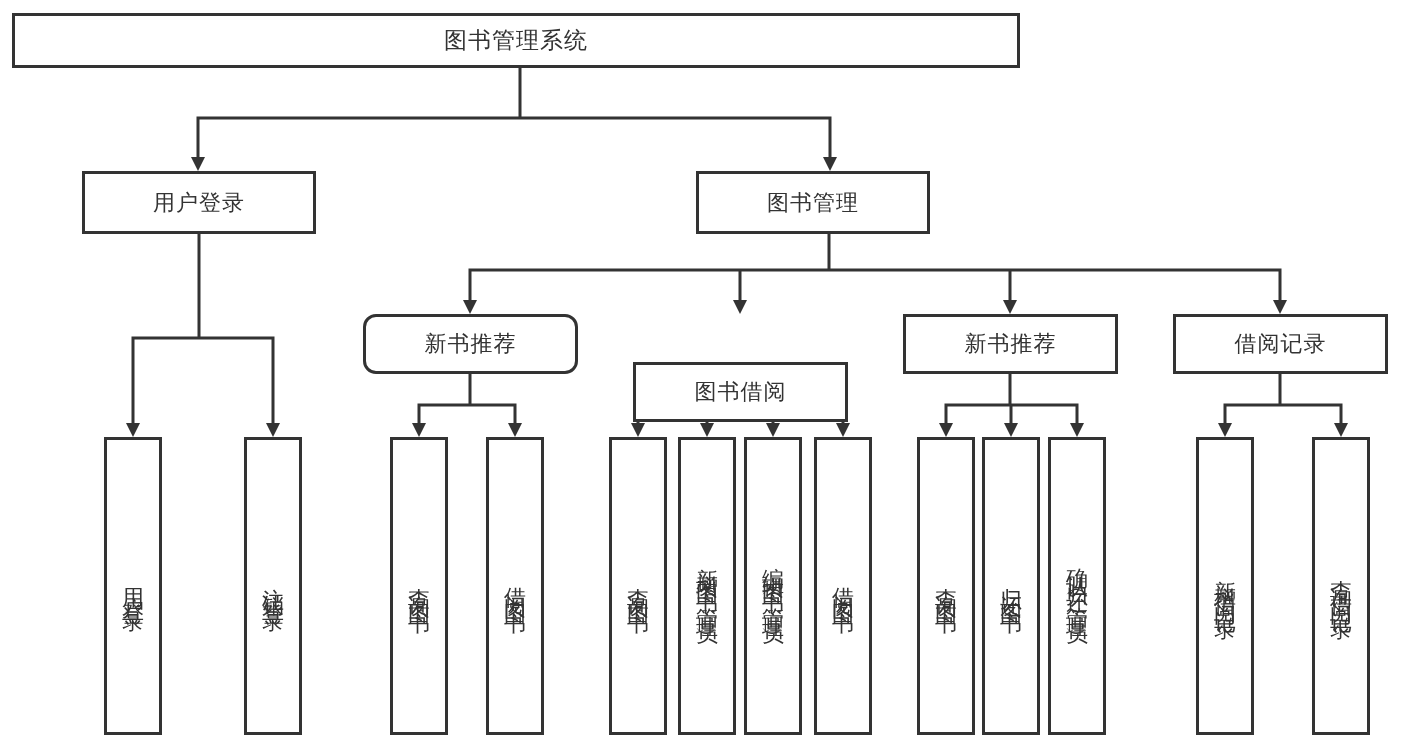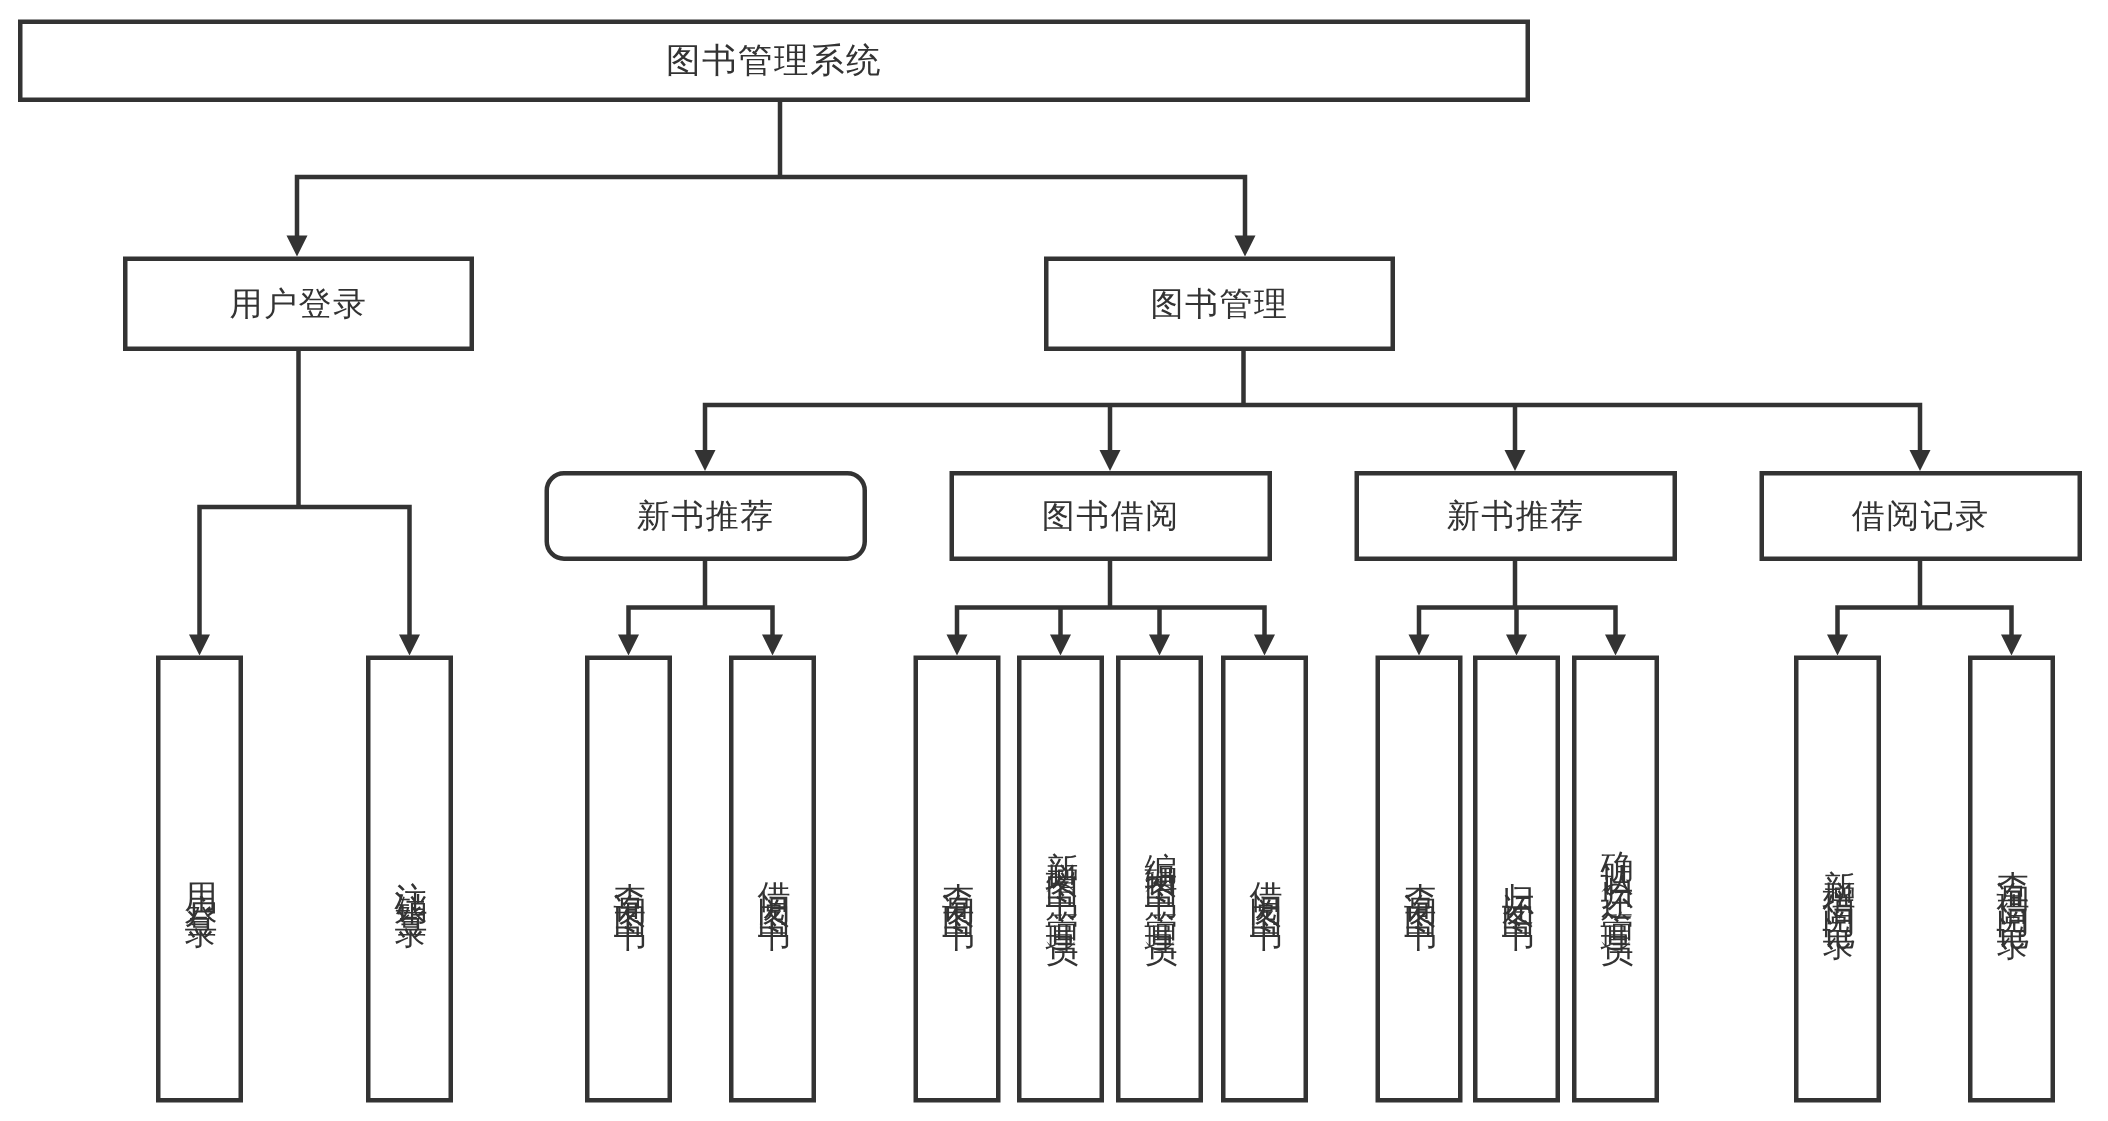--- a/index.html
+++ b/index.html
@@ -98,21 +98,21 @@
     <polygon points="1218,423 1232,423 1225,437"></polygon>
     <polygon points="1334,423 1348,423 1341,437"></polygon>
   </svg>
 
   <div class="hbox root">图书管理系统</div>
 
   <div class="hbox lvl2" style="left:82px;">用户登录</div>
   <div class="hbox lvl2" style="left:696px;">图书管理</div>
 
   <div class="hbox lvl3" style="left:363px;border-radius:13px;">新书推荐</div>
-  <div class="hbox lvl3" style="left:633px;">图书借阅</div>
+  <div class="hbox lvl3" style="left:633px;margin-top:48px;">图书借阅</div>
   <div class="hbox lvl3" style="left:903px;">新书推荐</div>
   <div class="hbox lvl3" style="left:1173px;">借阅记录</div>
 
   <div class="vbox" style="left:104px;">
     <span class="vtext">用户登录</span>
   </div>
   <div class="vbox" style="left:244px;">
     <span class="vtext">注销登录</span>
   </div>
 

